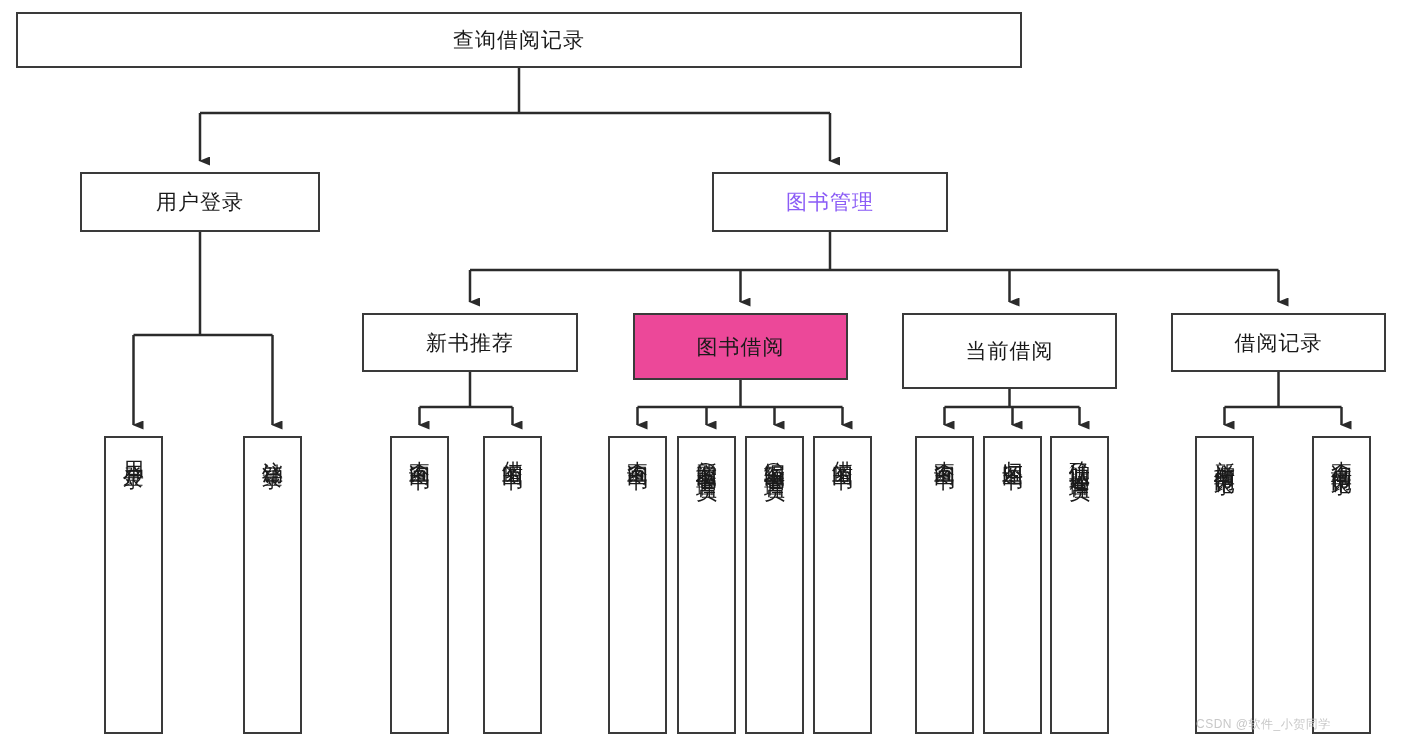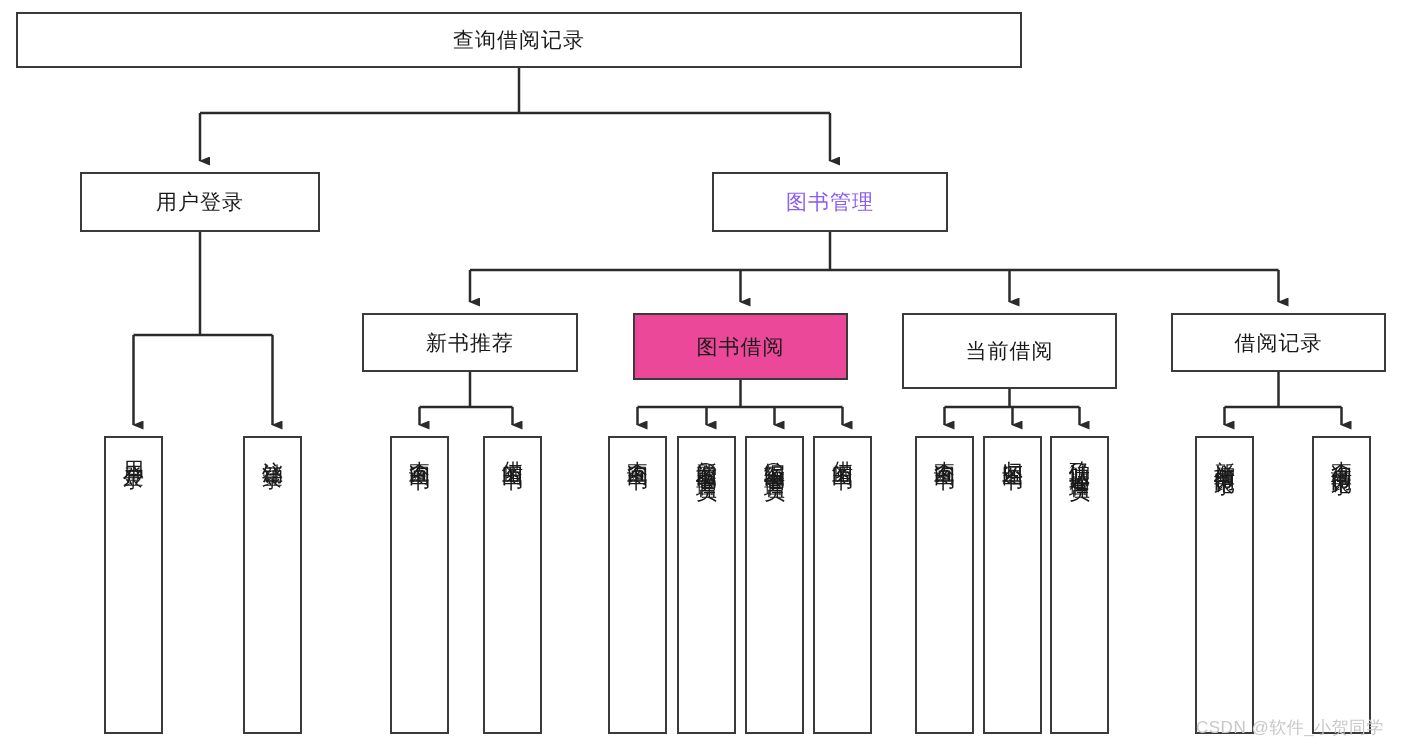--- a/index.html
+++ b/index.html
@@ -56,21 +56,21 @@
     writing-mode: vertical-rl;
     text-orientation: upright;
     font-size: 21px;
     color: #1a1a1a;
     letter-spacing: 3px;
     line-height: 1.05;
     white-space: nowrap;
   }
   .watermark {
     position: absolute;
-    font-size: 17px;
+    font-size: 12px;
     color: #c8c8c8;
     white-space: nowrap;
     letter-spacing: 0.5px;
     pointer-events: none;
   }
 </style>
 </head>
 <body>
 
 <div id="diagram-root">

